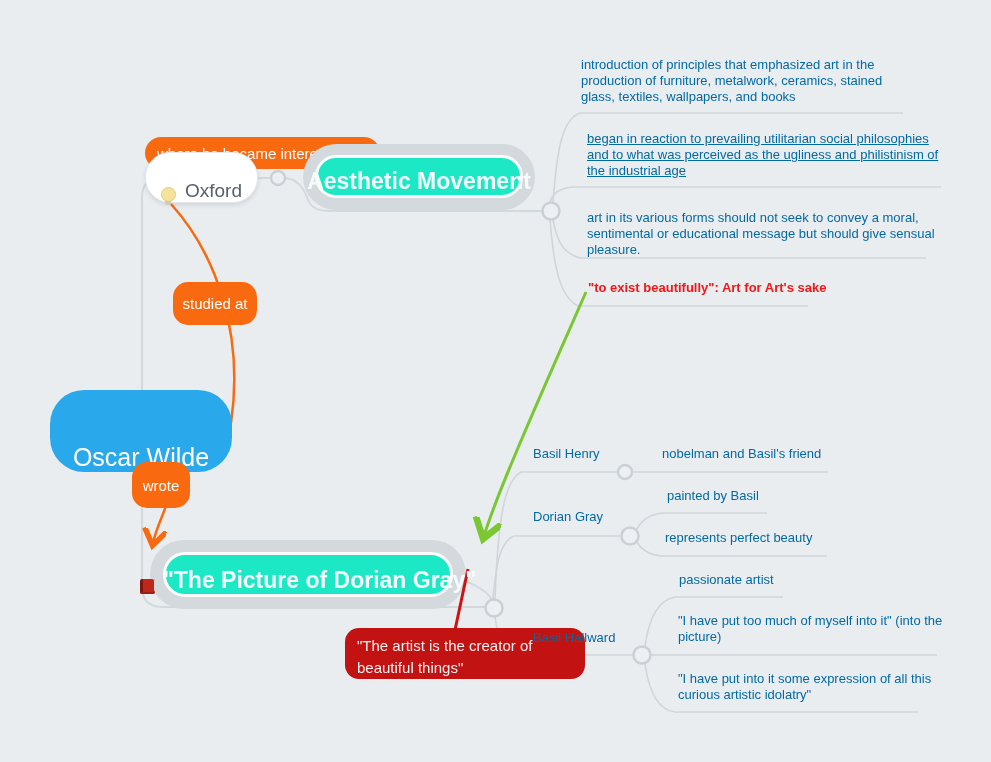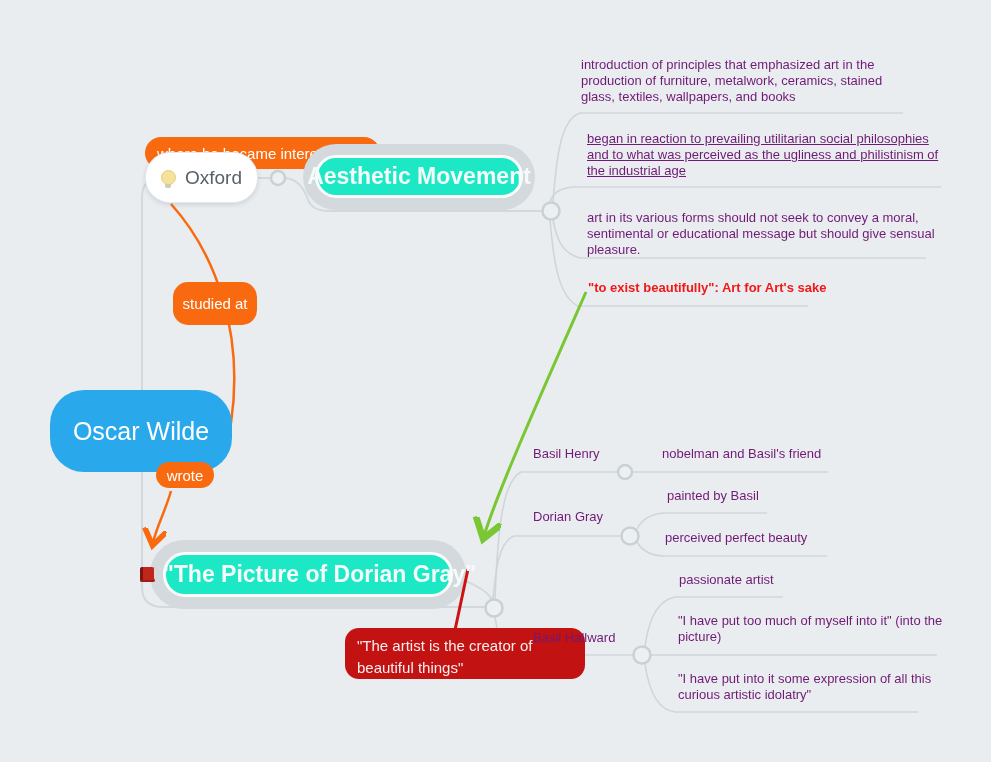--- a/index.html
+++ b/index.html
@@ -22,37 +22,37 @@
   .edge-label.clipped{
     z-index:2;justify-content:flex-start;padding-left:12px;
     overflow:hidden;border-radius:16px;
   }
 
   
   .node-shadow{background:#D3D9DC;z-index:3;}
 
   
   .pill{
-    z-index:5;display:flex;align-items:center;justify-content:center;
+    z-index:5;display:flex;align-items:flex-end;justify-content:center;
     box-sizing:border-box;white-space:nowrap;
   }
   .pill.teal{background:#1CE8C6;border:3px solid #FAFCFC;color:#F4FBFA;font-weight:bold;font-size:23px;}
   .pill.blue{background:#29A9EC;color:#fff;font-size:25px;}
   .pill.white{
     background:#fff;border:1px solid #E4E8EA;color:#57616-6;
     color:#57616A;font-size:19px;box-shadow:0 2px 4px rgba(90,100,110,.18);
   }
   .pill.red{
     background:#C31212;color:#F7EFEF;font-size:15px;line-height:22px;
     display:block;padding:7px 12px;white-space:normal;border-radius:14px;
   }
 
   
   .leaf{
-    z-index:6;color:#701a75;font-size:13px;line-height:16px;
+    z-index:6;color:#0369a1;font-size:13px;line-height:16px;
   }
   .leaf.em{color:#F31717;font-weight:bold;white-space:nowrap;}
   .leaf.nw{white-space:nowrap;}
 
   
   .bulb-icon{
     display:inline-block;width:13px;height:13px;border-radius:50%;
     background:#F6E39B;border:1px solid #E3CD7F;position:relative;margin-right:9px;flex:0 0 auto;
   }
   .bulb-icon::after{
@@ -139,32 +139,32 @@
   <span>"The Picture of Dorian Gray"</span>
 </div>
 
 <div class="pill red abs" style="left:345px;top:628px;width:240px;height:51px;">
   <span>"The artist is the creator of beautiful things"</span>
 </div>
 
 <div class="edge-label abs" style="left:173px;top:282px;width:84px;height:43px;">
   <span>studied at</span>
 </div>
-<div class="edge-label abs" style="left:156px;top:462px;width:58px;height:26px;text-align:right;">
+<div class="edge-label abs" style="left:132px;top:462px;width:58px;height:46px;text-align:right;">
   <span>wrote</span>
 </div>
 
 <div class="leaf abs" style="left:581px;top:57px;width:330px;">introduction of principles that emphasized art in the production of furniture, metalwork, ceramics, stained glass, textiles, wallpapers, and books</div>
 <div class="leaf abs" style="left:587px;top:131px;width:360px;text-decoration:underline;">began in reaction to prevailing utilitarian social philosophies and to what was perceived as the ugliness and philistinism of the industrial age</div>
 <div class="leaf abs" style="left:587px;top:210px;width:352px;">art in its various forms should not seek to convey a moral, sentimental or educational message but should give sensual pleasure.</div>
 <div class="leaf em abs" style="left:588px;top:280px;">"to exist beautifully": Art for Art's sake</div>
 
 <div class="leaf nw abs" style="left:533px;top:446px;">Basil Henry</div>
 <div class="leaf nw abs" style="left:662px;top:446px;">nobelman and Basil's friend</div>
 
 <div class="leaf nw abs" style="left:533px;top:509px;">Dorian Gray</div>
 <div class="leaf nw abs" style="left:667px;top:488px;">painted by Basil</div>
-<div class="leaf nw abs" style="left:665px;top:530px;">perceived perfect beauty</div>
+<div class="leaf nw abs" style="left:665px;top:530px;">represents perfect beauty</div>
 
 <div class="leaf nw abs" style="left:533px;top:630px;">Basil Hallward</div>
 <div class="leaf nw abs" style="left:679px;top:572px;">passionate artist</div>
 <div class="leaf abs" style="left:678px;top:613px;width:280px;">"I have put too much of myself into it" (into the picture)</div>
 <div class="leaf abs" style="left:678px;top:671px;width:254px;">"I have put into it some expression of all this curious artistic idolatry"</div>
 
 </body></html>

